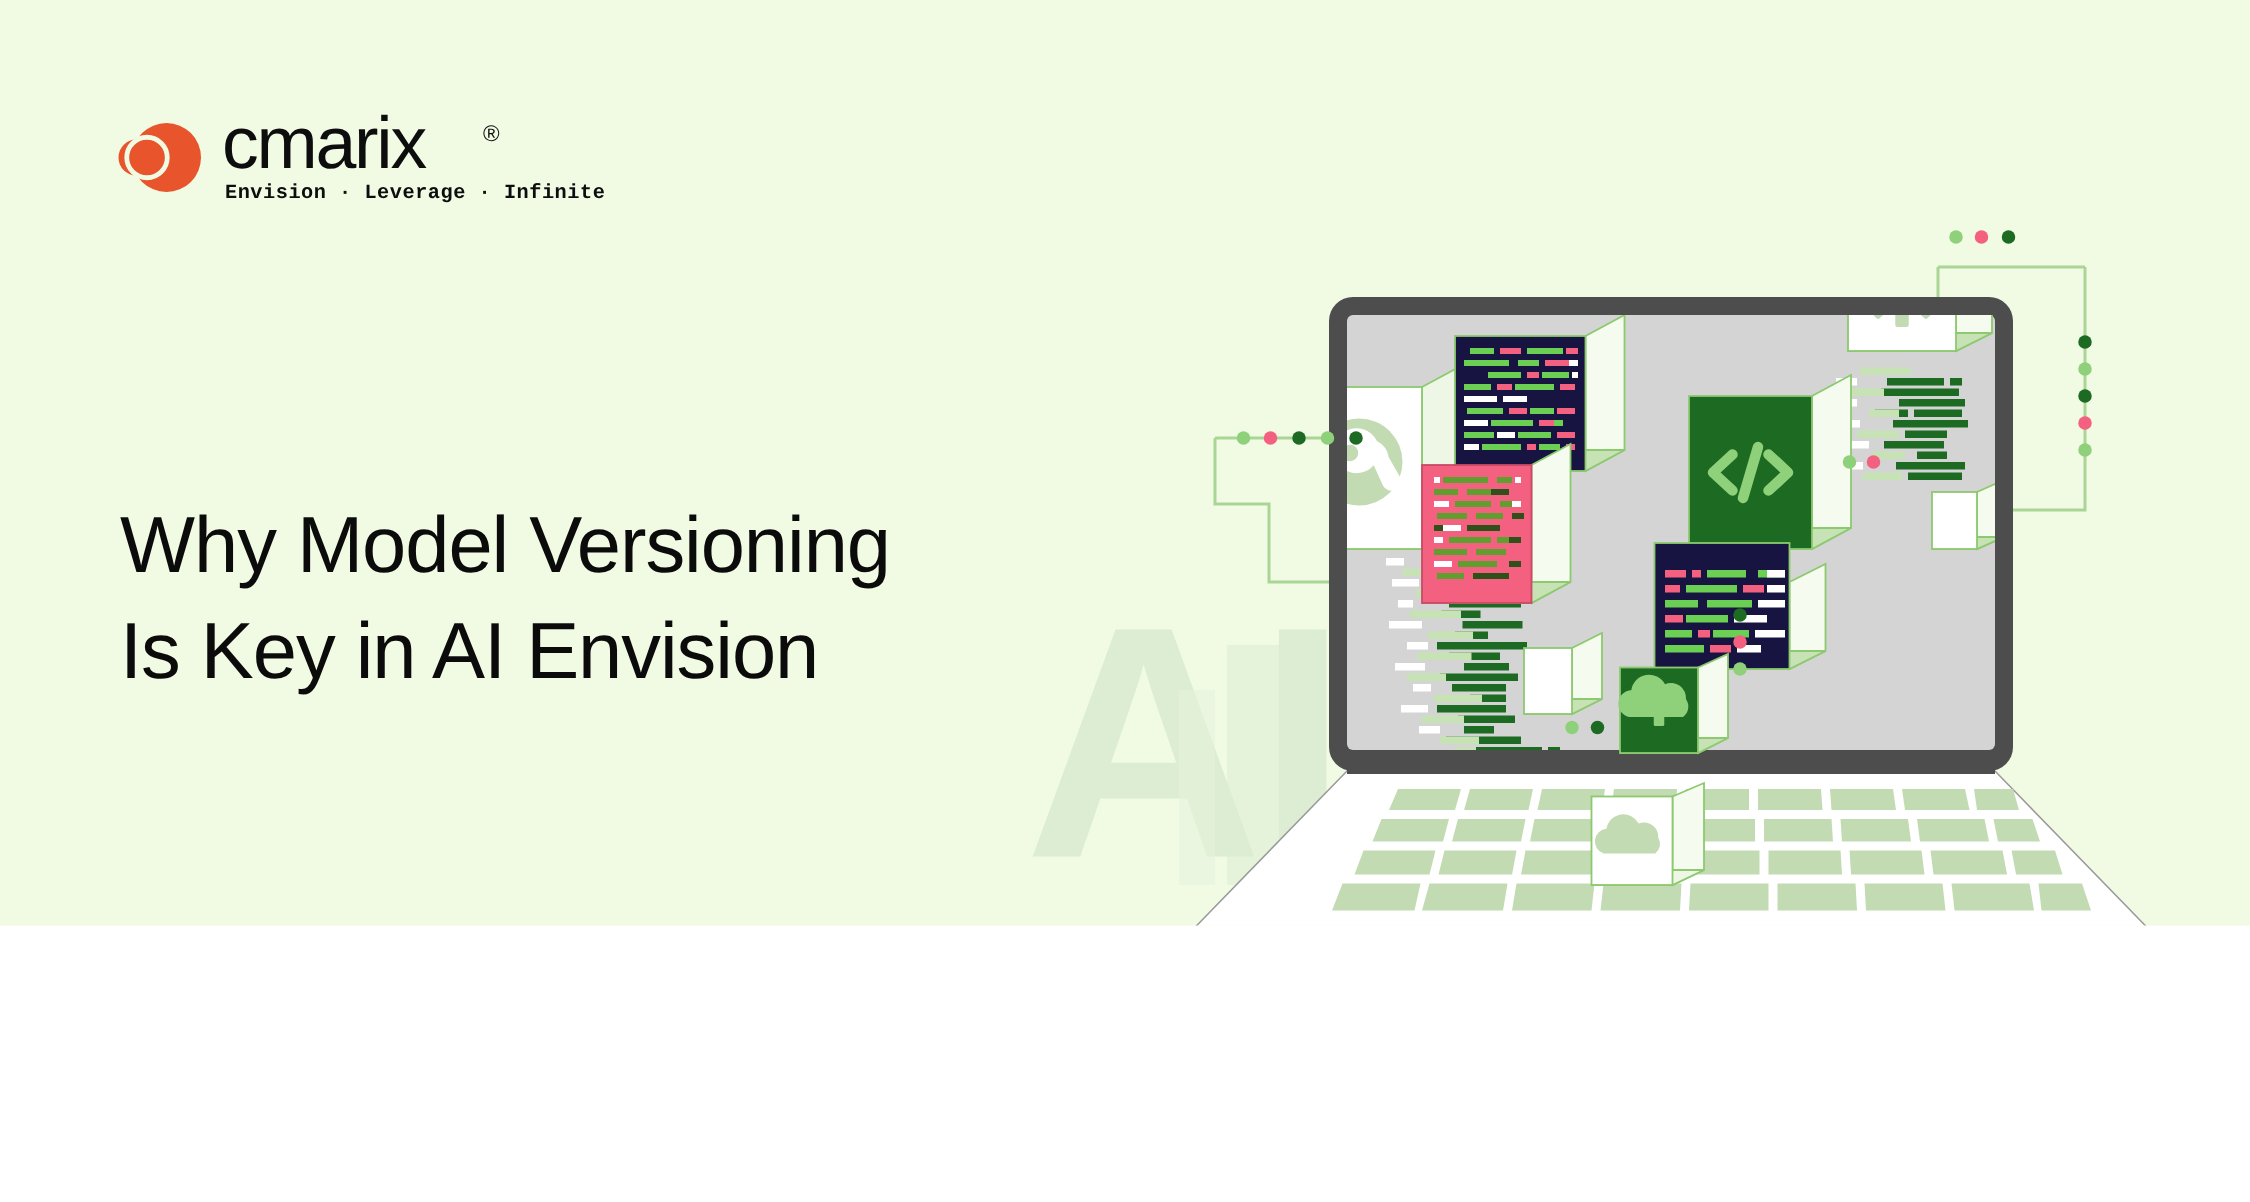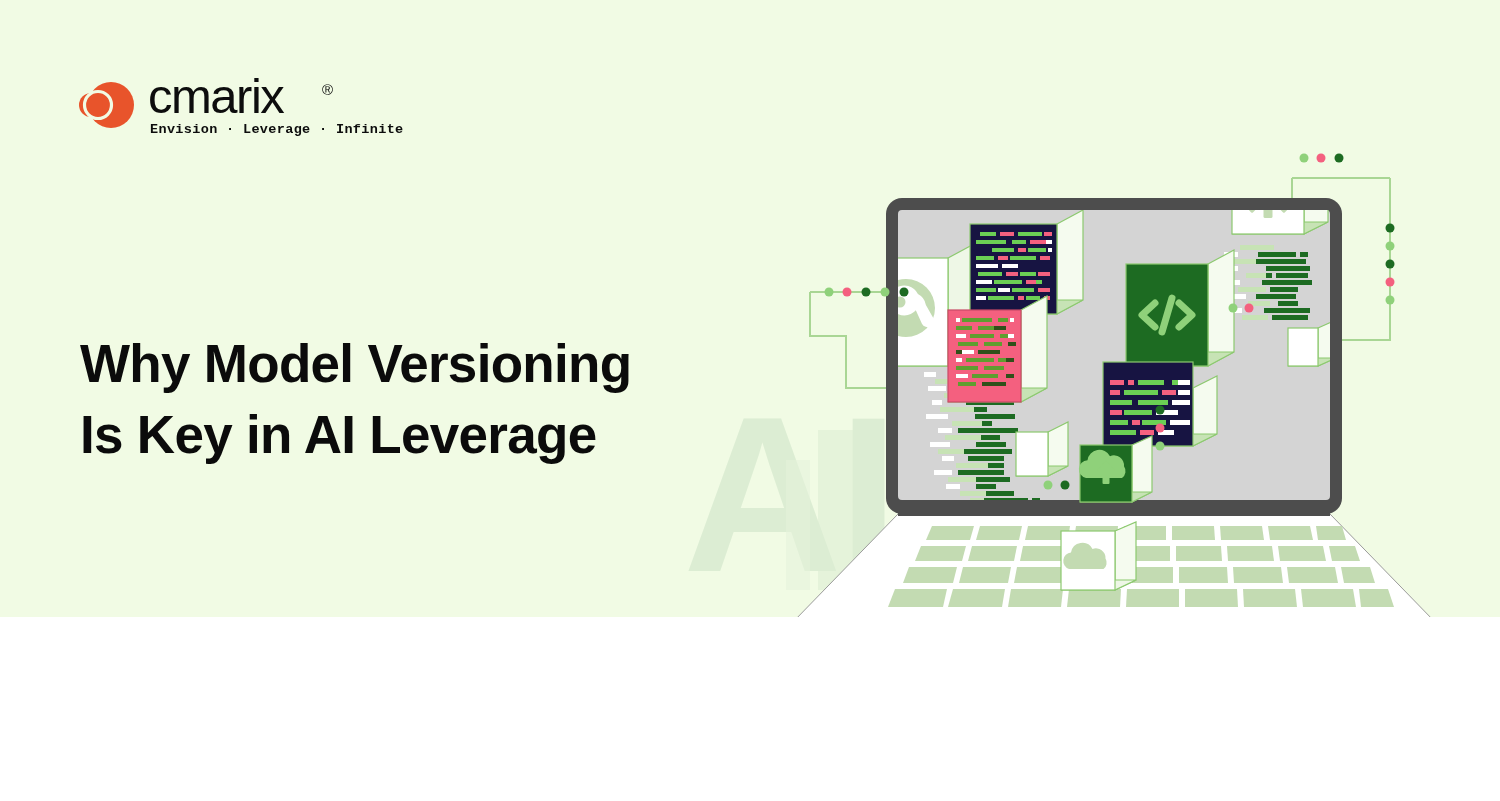--- a/index.html
+++ b/index.html
@@ -37,21 +37,21 @@
   #logo-tag{
     position:absolute; left:72px; top:48px;
     font-size:13.5px; font-weight:bold; color:#0d0d0d;
     letter-spacing:0.35px; white-space:nowrap;font-family:Liberation Mono, monospace;
   }
 
   
   #headline{
     position:absolute; left:80px; top:328px;
     width:700px;
-    font-size:53px; font-weight:bold; color:#0b0b0b;
+    font-size:53px; font-weight:normal; color:#0b0b0b;
     line-height:1.34; letter-spacing:-0.7px;
   }
   #headline .ln{ display:block; white-space:nowrap; }
 
   
   #ai-watermark{
     position:absolute; left:655px; top:385px;
     font-size:220px; font-weight:bold; line-height:1;
     color:#dcedd3; letter-spacing:-4px;
     user-select:none;
@@ -81,21 +81,21 @@
     </span>
     <span id="logo-wordmark">cmarix</span>
     <span id="logo-reg">®</span>
     <span id="logo-tag">Envision · Leverage · Infinite</span>
   </div>
 
   <div id="ai-watermark">AI</div>
 
   <h1 id="headline">
     <span class="ln">Why Model Versioning</span>
-    <span class="ln">Is Key in AI Leverage</span>
+    <span class="ln">Is Key in AI Envision</span>
   </h1>
 
   <div id="illus">
     <svg viewBox="0 0 700 520" xmlns="http://www.w3.org/2000/svg">
       <defs>
         <clipPath id="screenClip">
             <rect x="118" y="70" width="432" height="290"></rect>
           </clipPath>
       </defs>
 

